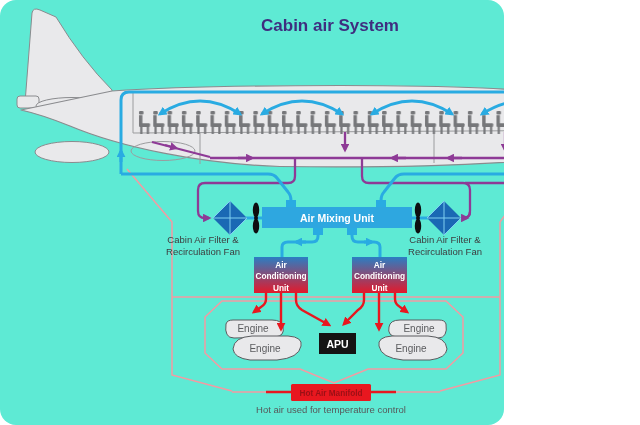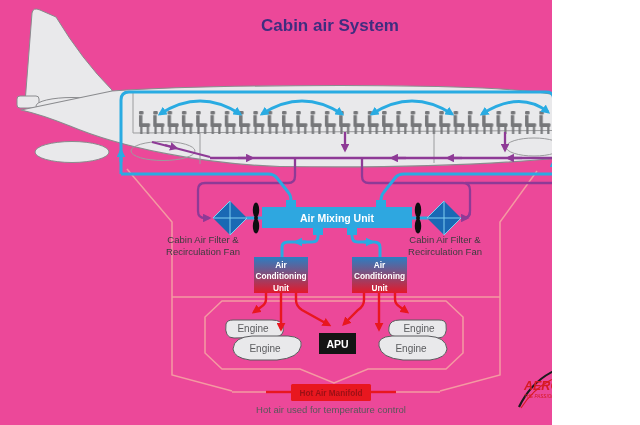--- a/index.html
+++ b/index.html
@@ -1,16 +1,16 @@
 <!DOCTYPE html>
 <html><head>
 <meta charset="utf-8">
 <style>
   html,body{margin:0;padding:0;background:#fff;}
-  .canvas{position:relative;width:552px;height:425px;background:#ec4899;overflow:hidden;}
+  .canvas{position:relative;width:504px;height:425px;background:#5eead4;overflow:hidden;border-radius:16px;}
   .canvas svg{position:absolute;left:0;top:0;}
   text{font-family:"Liberation Sans", sans-serif;}
   .ttl{font-weight:bold;font-size:17px;}
   .lbl{font-size:9.5px;}
   .wht{font-weight:bold;fill:#ffffff;}
 </style>
 </head>
 <body>
 
 <div class="canvas">

